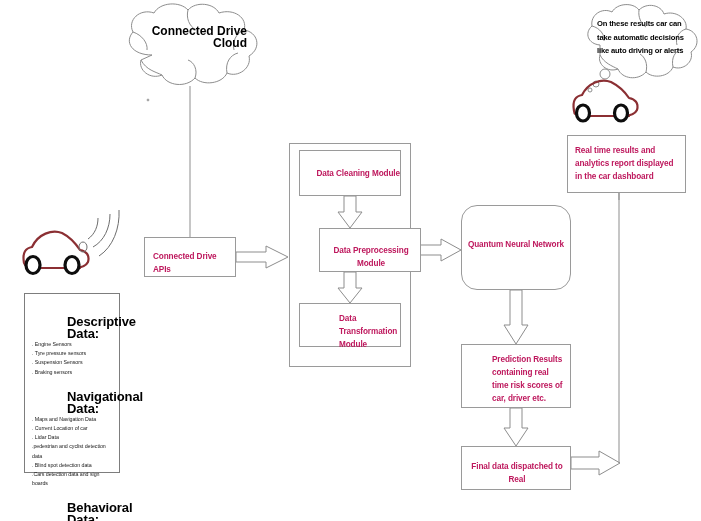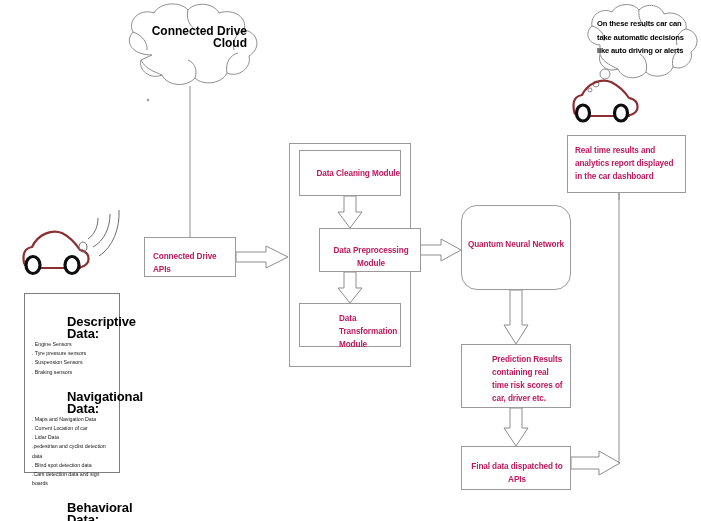--- a/index.html
+++ b/index.html
@@ -264,21 +264,21 @@
 
   <div class="node box-qnn">
     <div class="node-label">Quantum Neural Network</div>
   </div>
 
   <div class="node box-prediction">
     <div class="node-label">Prediction Results containing real time risk scores of car, driver etc.</div>
   </div>
 
   <div class="node box-final">
-    <div class="node-label">Final data dispatched to APIs</div>
+    <div class="node-label">Final data dispatched to Real</div>
   </div>
 
   <div class="node box-realtime">
     <div class="node-label">Real time results and analytics report displayed in the car dashboard</div>
   </div>
 
   <div class="legend-box">
     <div>
       <div class="legend-head">Descriptive Data:</div>
       <div class="legend-item">. Engine Sensors</div>

